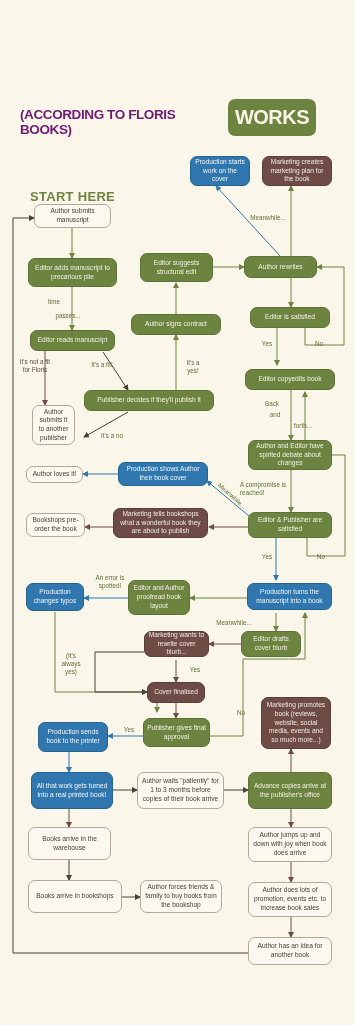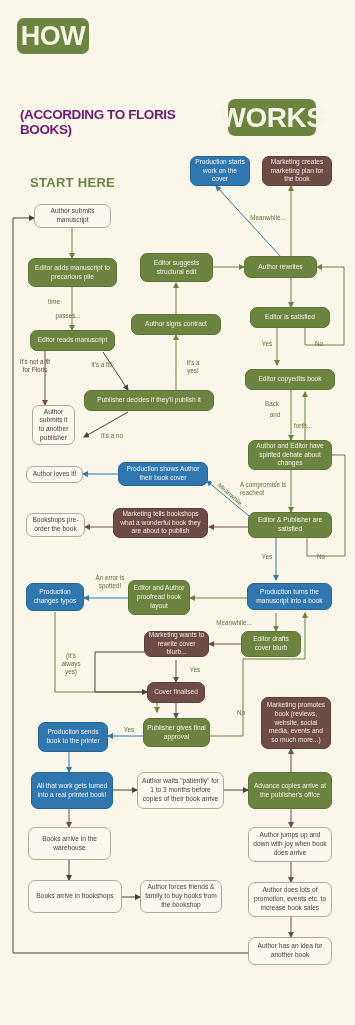--- a/index.html
+++ b/index.html
@@ -12,21 +12,21 @@
   }
   #stage{position:relative;width:355px;height:1025px;overflow:hidden;}
 
   
   .header{position:absolute;left:0;top:0;width:355px;height:150px;}
   .hw{position:absolute;background:#6d8441;color:#f7f4e6;font-weight:bold;
       letter-spacing:-0.5px;display:flex;align-items:center;justify-content:center;}
   .hw-how{left:17px;top:18px;width:72px;height:36px;border-radius:7px;font-size:27px;}
   .hw-pub{left:17px;top:48px;width:321px;height:57px;border-radius:7px;font-size:47px;padding-left:6px;
           justify-content:flex-start;}
-  .hw-works{left:228px;top:99px;width:88px;height:37px;border-radius:7px;font-size:28px;}
+  .hw-works{left:228px;top:99px;width:88px;height:37px;border-radius:7px;font-size:20px;}
   .hw-sub{left:17px;top:110px;width:205px;height:24px;border-radius:4px;background:transparent;
           color:#701a75;font-size:13.5px;letter-spacing:-0.4px;justify-content:flex-start;padding-left:3px;}
 
   
   .node{position:absolute;border-radius:7px;box-sizing:border-box;
         display:flex;align-items:center;justify-content:center;text-align:center;
         font-size:6.6px;line-height:1.32;padding:2px 3px;z-index:5;}
   .n-green{background:#6d8441;color:#f3f1e2;border:1px solid #5d7237;}
   .n-blue{background:#2f77ae;color:#f1f5f8;border:1px solid #27648f;}
   .n-brown{background:#6e4c45;color:#f0e8e4;border:1px solid #5b3e38;}
@@ -34,33 +34,32 @@
 
   
   .svgwrap{position:absolute;left:0;top:0;width:355px;height:1025px;z-index:2;}
 
   
   .elabel{position:absolute;font-size:6.3px;line-height:1.25;z-index:6;text-align:center;}
   .el-green{color:#5b7035;}
   .el-brown{color:#60463f;}
 
   
-  .starthere{position:absolute;left:30px;top:175px;font-size:13px;font-weight:bold;
+  .starthere{position:absolute;left:30px;top:189px;font-size:13px;font-weight:bold;
              color:#6d8441;letter-spacing:0.3px;z-index:6;}
 
   
   .footer{position:absolute;left:0;top:965px;width:355px;height:60px;}
 </style>
 </head>
 <body>
 
 <div id="stage">
 
   <div class="header">
-    <div class="hw hw-how">HOW</div>
     <div class="hw hw-works">WORKS</div>
     <div class="hw hw-sub">(ACCORDING TO FLORIS BOOKS)</div>
   </div>
 
   <div class="starthere">START HERE</div>
 
   <svg class="svgwrap" viewBox="0 0 355 1025">
     <defs>
       <marker id="ag" markerWidth="6" markerHeight="6" refX="5" refY="3" orient="auto">
         <path d="M0,0 L6,3 L0,6 z" fill="#6d8441"></path>

